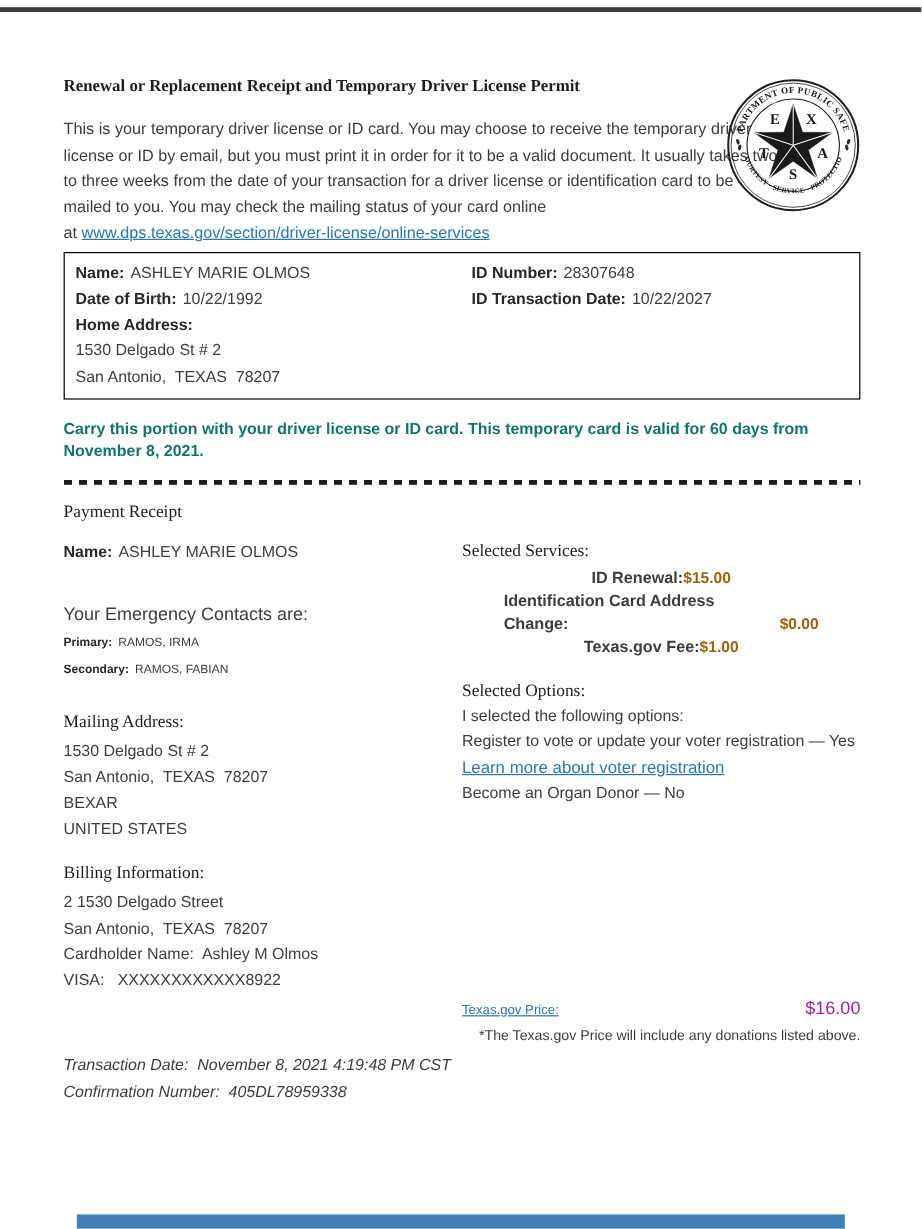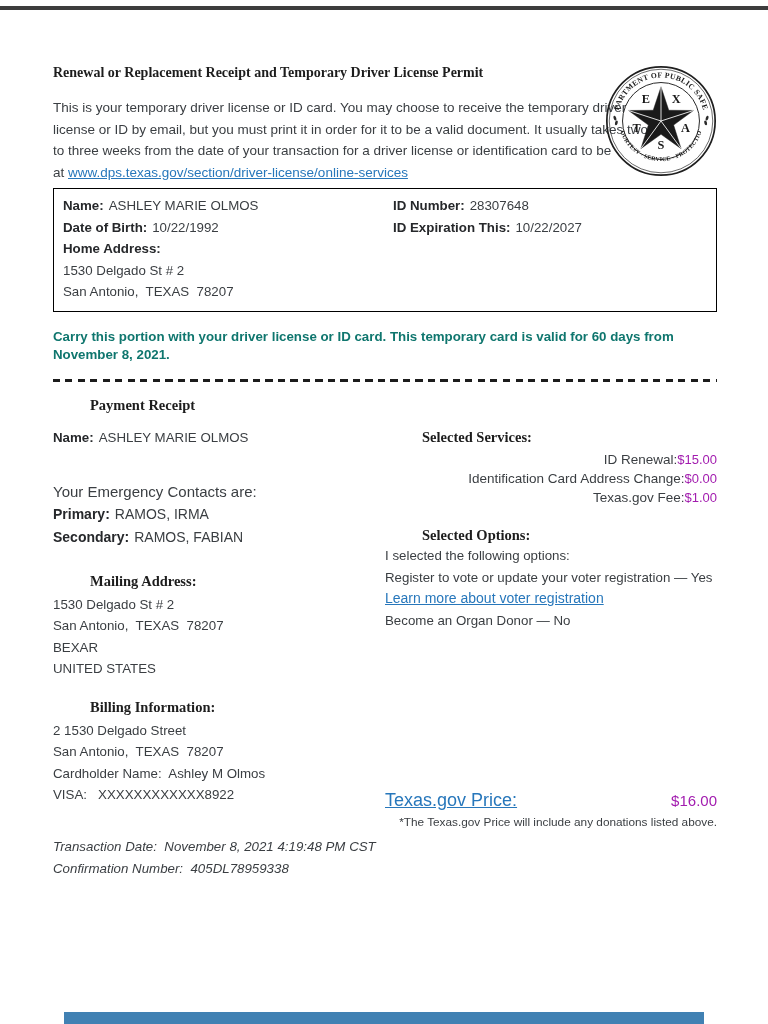--- a/index.html
+++ b/index.html
@@ -52,49 +52,49 @@
   .carry-notice {
     margin-top: 16px; font-weight: 700; font-size: 13.3px; color: #0f766e;
     line-height: 18px;
   }
   .dashed-sep {
     margin-top: 15px; height: 3.5px; width: 100%;
     background: repeating-linear-gradient(to right, #1c1c1c 0 7px, transparent 7px 12.5px);
   }
   .serif-heading {
     font-family: "Liberation Serif", serif;
-    font-weight: 700; font-size: 14.5px; color: #1d1d1d; line-height: 20px; margin-left: 37px;
+    font-weight: 400; font-size: 14.5px; color: #1d1d1d; line-height: 20px;
   }
   .receipt-heading { margin-top: 13px; }
 
   .cols { margin-top: 12px; display: flex; }
   .col-l { width: 332px; }
   .col-r { flex: 1; }
 
   .emg-heading { margin-top: 32px; font-size: 15px; color: #3a3e42; line-height: 22px; }
-  .emg-line { line-height: 23px; font-size: 14px; }
+  .emg-line { line-height: 23px; font-size: 10px; }
   .mail-heading { margin-top: 22px; }
   .addr-line { line-height: 21.5px; font-size: 13.3px; white-space: pre-wrap; margin-top: 0; }
   .addr-block { margin-top: 3px; }
   .bill-heading { margin-top: 17px; }
 
   .svc-rows { margin-top: 3px; }
-  .svc-row { display: flex; justify-content: flex-end; align-items: flex-end; }
+  .svc-row { display: flex; justify-content: center; align-items: flex-end; font-weight: bold; }
   .svc-label { font-size: 13.5px; line-height: 19px; max-width: 230px; }
-  .svc-amount { font-size: 13px; line-height: 19px; color: #a21caf; }
+  .svc-amount { font-size: 13px; line-height: 19px; color: #a16207; }
 
   .opt-heading { margin-top: 18px; }
   .opt-line { font-size: 13.3px; line-height: 21.5px; }
   .opt-link-line { line-height: 21.5px; font-size: 14px; }
 
   .price-row {
     margin-top: 158px; display: flex; justify-content: space-between; align-items: baseline;
     line-height: 22px;
   }
-  .price-link { font-size: 18px; }
+  .price-link { font-size: 11px; }
   .price-amount { font-size: 15px; color: #a21caf; }
   .price-note { margin-top: 3px; font-size: 11.8px; line-height: 15px; text-align: right; color: #3a3e42; }
 
   .txn-block { margin-top: 6px; font-style: italic; }
   .txn-line { font-size: 13.3px; line-height: 22px; white-space: pre-wrap; }
 
   .seal text { fill: #1a1a1a; }
   .seal .ring-text { font-family: "Liberation Serif", serif; font-weight: 700; }
   .seal .star-letter { font-family: "Liberation Serif", serif; font-weight: 700; font-size: 13px; }
 </style>
@@ -146,34 +146,35 @@
     <text class="star-letter" x="60" y="87" text-anchor="middle" dominant-baseline="middle">S</text>
     <text class="star-letter" x="34.3" y="68.3" text-anchor="middle" dominant-baseline="middle">T</text>
   </svg>
 
   <div class="doc-title">Renewal or Replacement Receipt and Temporary Driver License Permit</div>
 
   <div class="intro">
     <div class="line">This is your temporary driver license or ID card. You may choose to receive the temporary driver</div>
     <div class="line">license or ID by email, but you must print it in order for it to be a valid document. It usually takes two</div>
     <div class="line">to three weeks from the date of your transaction for a driver license or identification card to be</div>
+    <div class="line">mailed to you. You may check the mailing status of your card online</div>
     <div class="line"><span>at </span><a class="link">www.dps.texas.gov/section/driver-license/online-services</a></div>
   </div>
 
   <div class="id-box">
     <div class="col-left">
       <div class="kv"><span class="lbl">Name:</span><span class="val">ASHLEY MARIE OLMOS</span></div>
       <div class="kv"><span class="lbl">Date of Birth:</span><span class="val">10/22/1992</span></div>
       <div class="kv"><span class="lbl">Home Address:</span></div>
       <div class="kv"><span class="val" style="margin-left:0">1530 Delgado St # 2</span></div>
       <div class="kv"><span class="val" style="margin-left:0">San Antonio,  TEXAS  78207</span></div>
     </div>
     <div class="col-right">
       <div class="kv"><span class="lbl">ID Number:</span><span class="val">28307648</span></div>
-      <div class="kv"><span class="lbl">ID Expiration This:</span><span class="val">10/22/2027</span></div>
+      <div class="kv"><span class="lbl">ID Transaction Date:</span><span class="val">10/22/2027</span></div>
     </div>
   </div>
 
   <div class="carry-notice">Carry this portion with your driver license or ID card. This temporary card is valid for 60 days from November 8, 2021.</div>
 
   <div class="dashed-sep"></div>
 
   <div class="serif-heading receipt-heading">Payment Receipt</div>
 
   <div class="cols">

